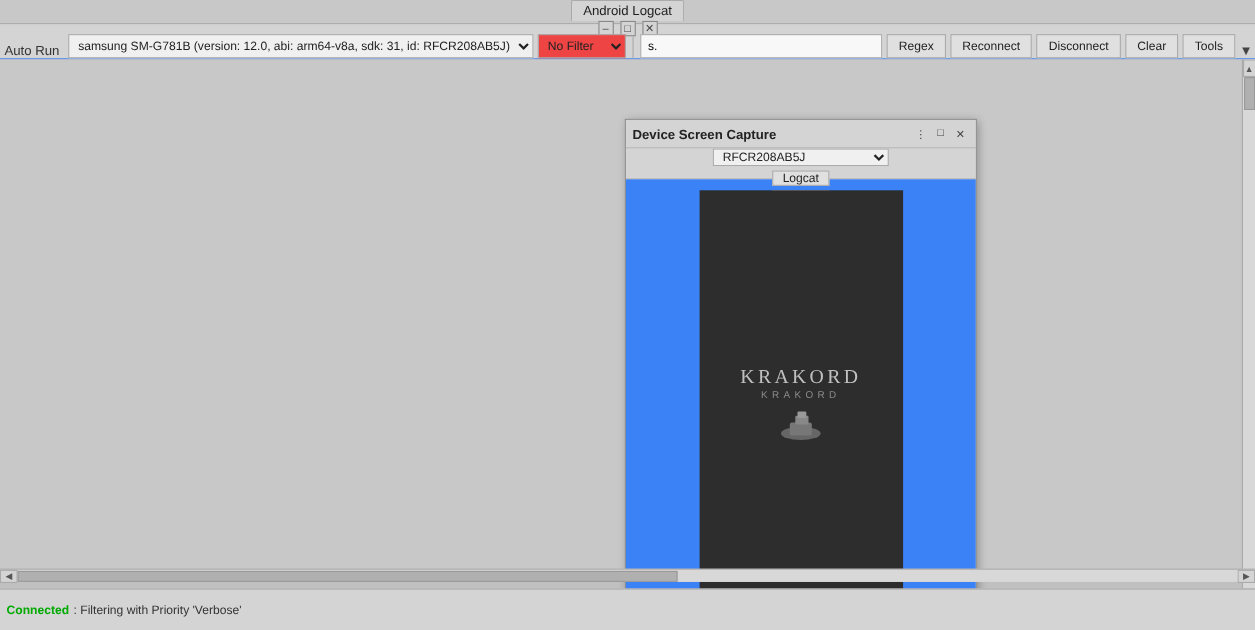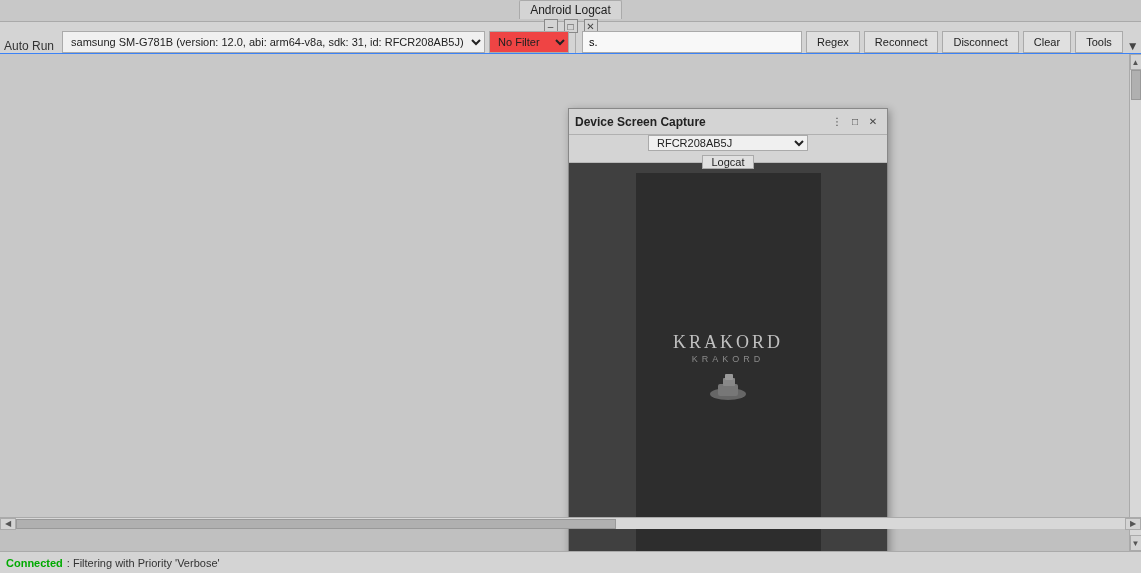--- a/index.html
+++ b/index.html
@@ -318,21 +318,21 @@
       background: #d4d4d4;
       border: 1px solid #aaa;
     }
 
     
     .status-bar {
       position: absolute;
       bottom: 0;
       left: 0;
       width: 1141px;
-      height: 22px;
+      height: 38px;
       background: #d4d4d4;
       border-top: 1px solid #aaa;
       display: flex;
       align-items: center;
       padding: 0 6px;
       gap: 4px;
     }
     .status-connected {
       color: #00aa00;
       font-weight: bold;
@@ -412,21 +412,21 @@
     </div>
 
     <div class="capture-toolbar">
       <select class="capture-device-select">
         <option>RFCR208AB5J</option>
       </select>
       <button class="capture-action-btn">Logcat</button>
       <button class="capture-action-btn">Save...</button>
     </div>
 
-    <div style="padding: 6px; background: #404040;">
+    <div style="padding: 6px; background: #3b82f6;">
       <div class="capture-screen">
         <div class="krakord-logo">
           <div class="krakord-title">KRAKORD</div>
           <div class="krakord-subtitle">KRAKORD</div>
           <div style="margin-top: 8px; color: #777;">
             
             <svg width="50" height="30" viewBox="0 0 50 30" fill="none" xmlns="http://www.w3.org/2000/svg">
               <ellipse cx="25" cy="22" rx="18" ry="6" fill="#666"></ellipse>
               <rect x="15" y="12" width="20" height="12" rx="2" fill="#777"></rect>
               <rect x="20" y="6" width="12" height="8" rx="1" fill="#888"></rect>

